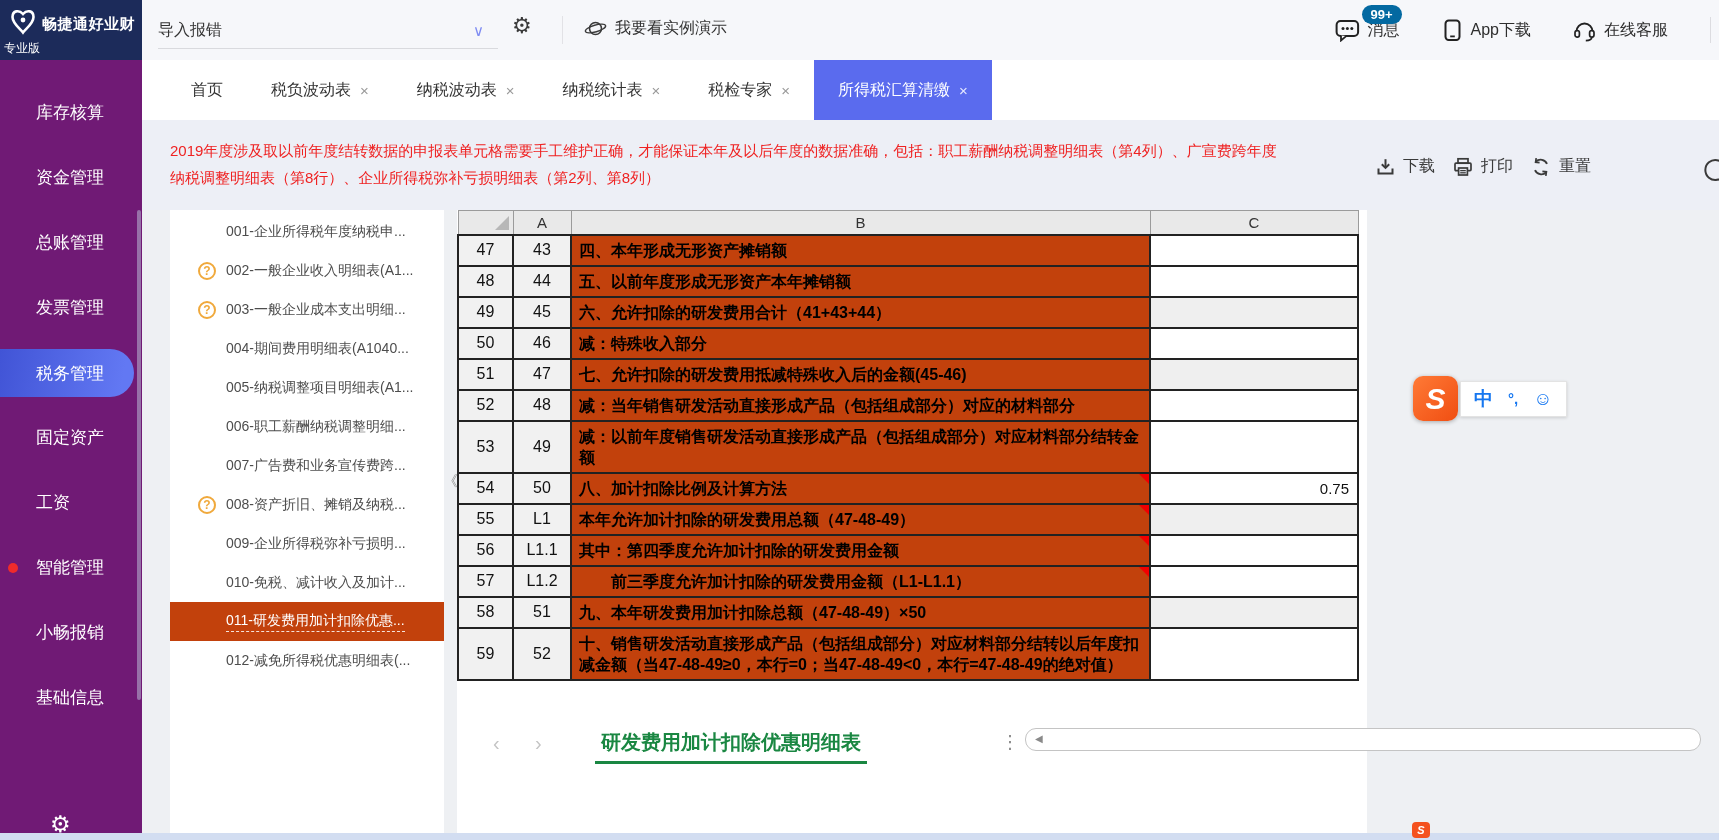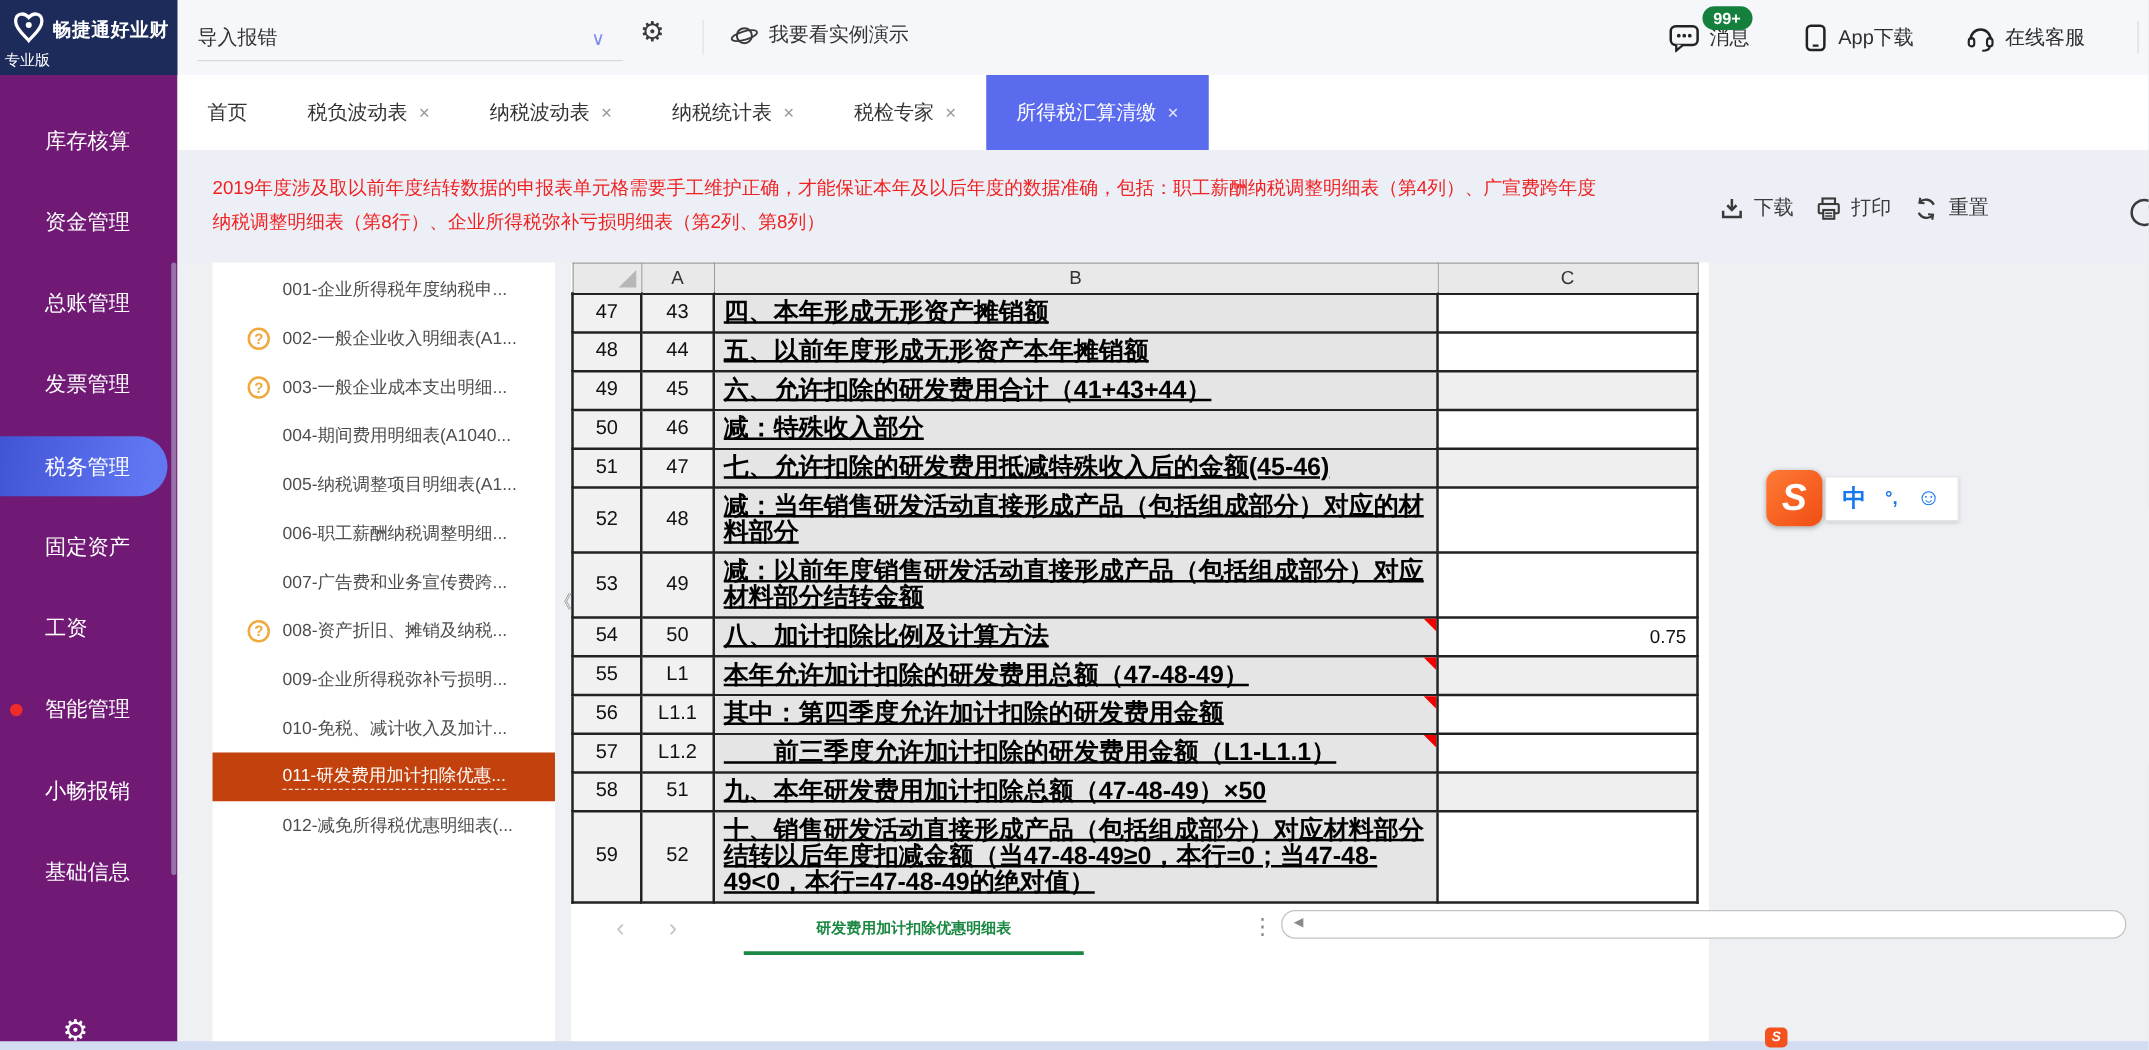--- a/index.html
+++ b/index.html
@@ -14,38 +14,38 @@
   .brand-row{position:absolute;left:42px;top:15px;font-size:15px;font-weight:bold;letter-spacing:.5px;white-space:nowrap;}
   .brand-sub{position:absolute;left:4px;top:40px;font-size:12px;}
   .import-select{position:absolute;left:158px;top:13px;width:340px;height:36px;border-bottom:1px solid #d9dade;
        font-size:16px;color:#333;display:flex;align-items:center;cursor:pointer;}
   .chev{margin-left:auto;margin-right:14px;color:#7f8cf2;font-size:15px;}
   .tb-gear{position:absolute;left:512px;top:15px;font-size:22px;color:#3a3a3a;cursor:pointer;line-height:1;}
   .vdiv1{position:absolute;left:562px;top:16px;width:1px;height:28px;background:#e2e2e6;}
   .demo{position:absolute;left:584px;top:18px;display:flex;gap:8px;align-items:center;font-size:16px;color:#333;cursor:pointer;}
   .tb-right{position:absolute;right:0;top:0;height:60px;display:flex;align-items:center;gap:42px;padding-right:8px;}
   .tb-item{position:relative;display:flex;align-items:center;gap:8px;font-size:16px;color:#2e2e2e;cursor:pointer;}
-  .badge{position:absolute;top:-14px;left:27px;background:#15803d;color:#fff;font-size:13px;font-weight:700;
+  .badge{position:absolute;top:-14px;left:27px;background:#0369a1;color:#fff;font-size:13px;font-weight:700;
        padding:2px 9px;border-radius:12px;white-space:nowrap;}
   .tb-div{width:1px;height:26px;background:#dcdce0;}
 
   
   .sidebar{position:absolute;left:0;top:60px;width:142px;height:780px;background:#701a75;}
   #side-nav{padding-top:20px;display:flex;flex-direction:column;}
   .side-item{position:relative;height:65px;display:flex;align-items:center;padding-left:36px;color:#fff;
        font-size:17px;cursor:pointer;flex:none;}
   .side-item.active{height:48px;margin:9px 8px 8px 0;border-radius:0 26px 26px 0;
        background:linear-gradient(100deg,#4154d6 0%,#6278f3 90%);}
   .reddot{position:absolute;left:8px;top:50%;margin-top:-5px;width:10px;height:10px;border-radius:50%;background:#ef2b2b;}
   .side-scroll{position:absolute;right:1px;top:150px;width:4px;height:490px;background:rgba(190,200,220,.5);border-radius:2px;}
   .side-gear{position:absolute;left:50px;bottom:4px;font-size:23px;color:#fff;line-height:1;cursor:pointer;}
 
   
   .tabstrip{position:absolute;left:142px;top:60px;width:1577px;height:60px;background:#fff;display:flex;
-       align-items:stretch;}
+       align-items:stretch;padding-left:25px;}
   .tab{display:flex;align-items:center;padding:0 24px;font-size:16px;color:#333;gap:9px;cursor:pointer;white-space:nowrap;}
   .tab .x{color:#999;font-size:15px;}
   .tab.active{background:#5a6bee;color:#fff;}
   .tab.active .x{color:#e6e9ff;}
 
   
   .warnbar{position:absolute;left:142px;top:120px;width:1577px;height:90px;background:#edeff6;}
   .warn-text{position:absolute;left:28px;top:17px;width:1115px;font-size:15px;line-height:27px;color:#ef2222;}
   .warn-actions{position:absolute;right:128px;top:36px;display:flex;gap:18px;}
   .wbtn{display:flex;align-items:center;gap:8px;font-size:16px;color:#3a3a3a;background:none;border:none;
@@ -65,30 +65,30 @@
 
   .sheetpanel{position:absolute;left:315px;top:0;width:910px;height:630px;background:#fff;}
   .collapse{position:absolute;left:-14px;top:262px;color:#8a8a8a;font-size:15px;cursor:pointer;}
 
   .grid{border-collapse:collapse;table-layout:fixed;width:900px;}
   .grid th{height:24px;background:#e9e9e9;border:1px solid #9b9b9b;font-size:15px;font-weight:400;color:#333;position:relative;}
   .corner-tri{position:absolute;right:4px;bottom:4px;width:0;height:0;border-left:14px solid transparent;
        border-bottom:14px solid #b7b7b7;}
   .grid td{border:2px solid #222;}
   .rn,.ac{background:#f1f1f1;text-align:center;font-size:16px;color:#111;height:30px;font-weight:400;}
-  .bc{background:#e5e5e5;font-weight:700;font-size:20px;color:#000;padding:4px 7px;line-height:21px;position:relative;text-decoration:underline;}
+  .bc{background:#c2410c;font-weight:700;font-size:16px;color:#000;padding:4px 7px;line-height:21px;position:relative;}
   .cc{background:#fff;text-align:right;font-size:15px;padding:0 8px;color:#111;}
   .cc.ro{background:#efefef;}
   .tri{position:absolute;top:0;right:0;width:0;height:0;border-top:10px solid #f20000;border-left:10px solid transparent;}
 
   .sheetbar{position:absolute;left:0;top:514px;width:910px;height:40px;background:#fff;}
   .sb-prev{position:absolute;left:36px;top:8px;color:#c4c4c4;font-size:20px;cursor:pointer;}
   .sb-next{position:absolute;left:78px;top:8px;color:#c4c4c4;font-size:20px;cursor:pointer;}
   .sheettab{position:absolute;left:138px;top:0;height:40px;width:272px;display:flex;align-items:center;
-       justify-content:center;font-size:12px;font-weight:700;color:#1a8742;border-bottom:3px solid #1a8742;cursor:pointer;}
+       justify-content:center;font-size:20px;font-weight:700;color:#1a8742;border-bottom:3px solid #1a8742;cursor:pointer;}
   .sb-dots{position:absolute;left:544px;top:7px;color:#888;font-size:18px;cursor:pointer;}
 
   .hscroll{position:absolute;left:883px;top:518px;width:676px;height:23px;background:#fff;border:1px solid #c4c4c4;
        border-radius:11px;z-index:5;cursor:pointer;}
   .hs-arrow{position:absolute;left:9px;top:4px;font-size:10px;color:#8a8a8a;}
 
   
   .ime{position:absolute;left:1271px;top:166px;display:flex;align-items:center;z-index:6;}
   .ime-logo{width:45px;height:45px;border-radius:10px;background:linear-gradient(135deg,#ff7a36,#f04e12);color:#fff;
        font-size:30px;font-weight:800;font-style:italic;display:flex;align-items:center;justify-content:center;

